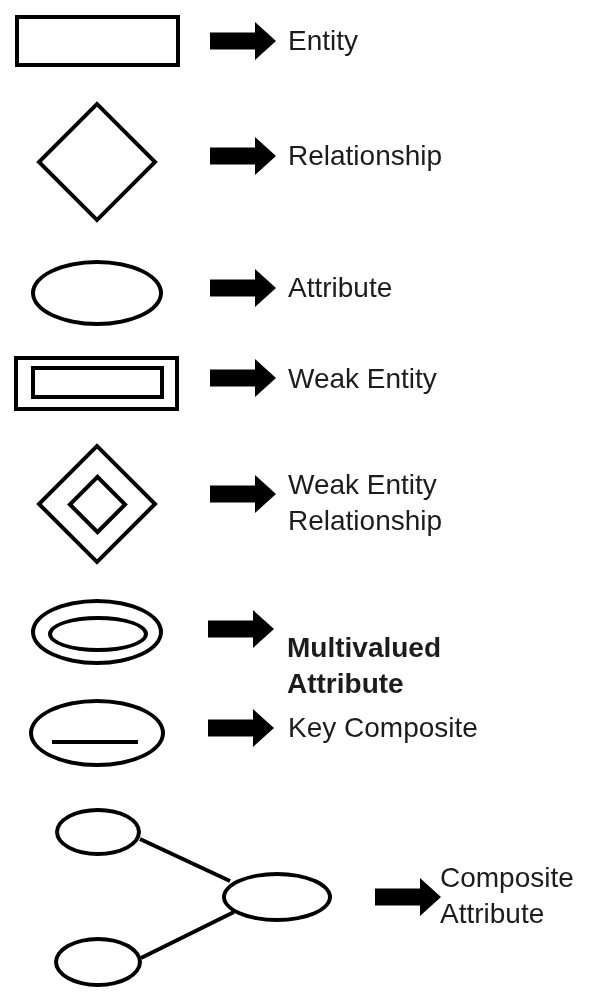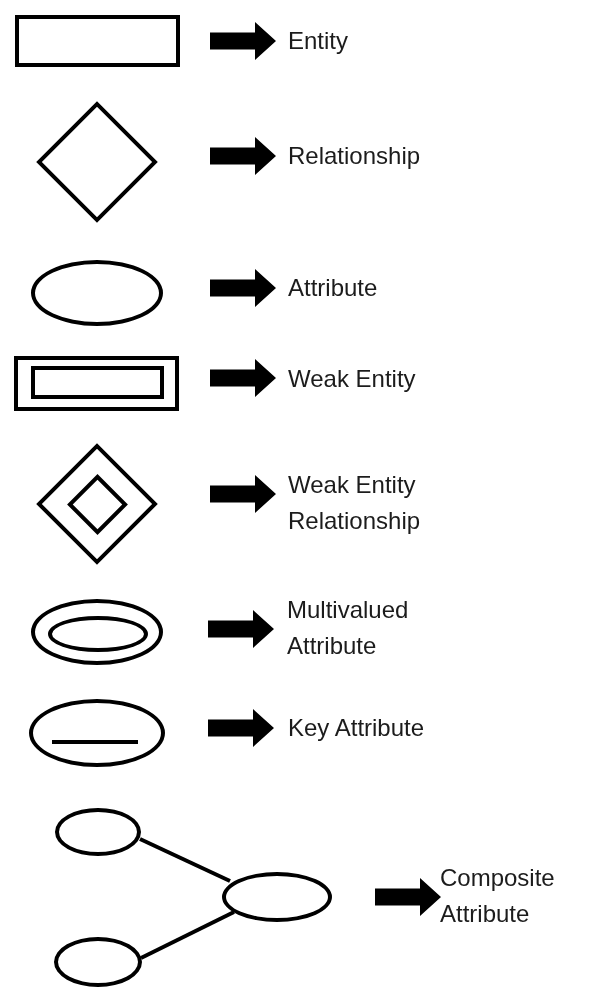--- a/index.html
+++ b/index.html
@@ -29,21 +29,21 @@
     border: none;
   }
   .arrow {
     position: absolute;
     width: 67px;
     height: 40px;
   }
   .label {
     position: absolute;
     color: #1c1c1c;
-    font-size: 24px;
+    font-size: 28px;
     line-height: 36px;
     white-space: pre-line;
     letter-spacing: 0px;
   }
   .connectors {
     position: absolute;
     left: 0;
     top: 0;
     width: 600px;
     height: 1000px;
@@ -91,29 +91,29 @@
     <polygon points="0,11.5 45,11.5 45,1 66,20 45,39 45,28.5 0,28.5" fill="#000000"></polygon>
   </svg>
   <div class="label" style="left:288px; top:467px;">Weak Entity
 Relationship</div>
 
   <div class="shape ellipse" style="left:31px; top:599px; width:132px; height:66px;"></div>
   <div class="shape ellipse" style="left:48px; top:616px; width:100px; height:36px;"></div>
   <svg class="arrow" style="left:208px; top:609px;" viewBox="0 0 67 40">
     <polygon points="0,11.5 45,11.5 45,1 66,20 45,39 45,28.5 0,28.5" fill="#000000"></polygon>
   </svg>
-  <div class="label" style="left:287px; top:592px;">Multivalued
+  <div class="label" style="left:287px; top:630px;font-weight:bold;">Multivalued
 Attribute</div>
 
   <div class="shape ellipse" style="left:29px; top:699px; width:136px; height:68px;"></div>
   <div class="keyline" style="left:52px; top:740px; width:86px; height:4px;"></div>
   <svg class="arrow" style="left:208px; top:708px;" viewBox="0 0 67 40">
     <polygon points="0,11.5 45,11.5 45,1 66,20 45,39 45,28.5 0,28.5" fill="#000000"></polygon>
   </svg>
-  <div class="label" style="left:288px; top:710px;">Key Attribute</div>
+  <div class="label" style="left:288px; top:710px;">Key Composite</div>
 
   <div class="shape ellipse" style="left:55px; top:808px; width:86px; height:48px;"></div>
   <div class="shape ellipse" style="left:54px; top:937px; width:88px; height:50px;"></div>
   <div class="shape ellipse" style="left:222px; top:872px; width:110px; height:50px;"></div>
   <svg class="arrow" style="left:375px; top:877px;" viewBox="0 0 67 40">
     <polygon points="0,11.5 45,11.5 45,1 66,20 45,39 45,28.5 0,28.5" fill="#000000"></polygon>
   </svg>
   <div class="label" style="left:440px; top:860px;">Composite
 Attribute</div>
 

